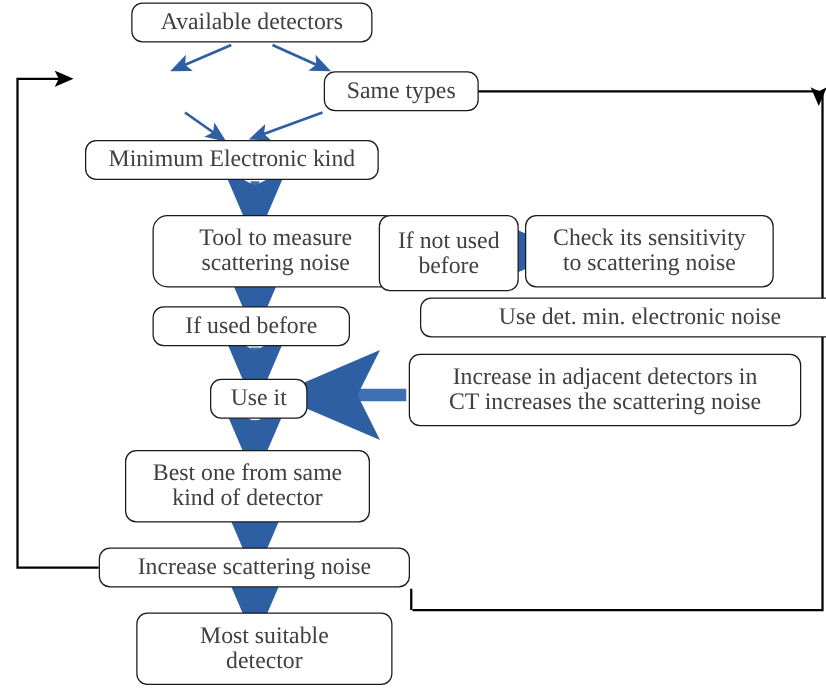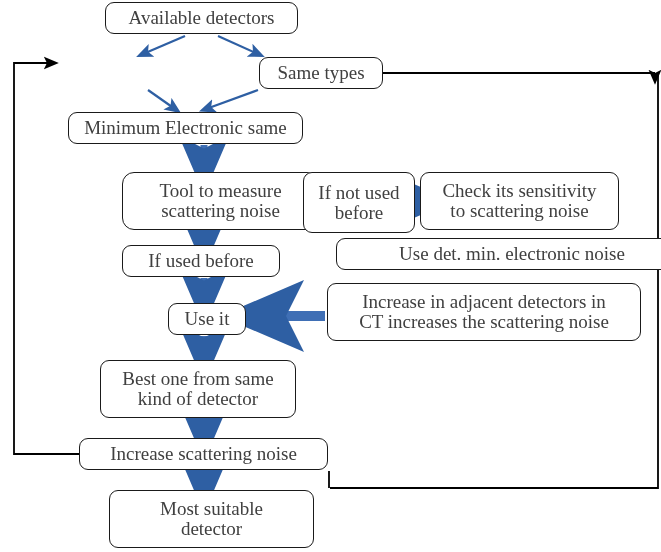--- a/index.html
+++ b/index.html
@@ -89,21 +89,21 @@
     <path d="M655,73 L655,78" stroke="#000000" stroke-width="1.8" fill="none" marker-end="url(#arrowBlack)"></path>
     <path d="M658,73 L658,488 L330,488" stroke="#000000" stroke-width="1.8" fill="none"></path>
 
     <path d="M79,454 L14,454 L14,63 L52,63" stroke="#000000" stroke-width="1.8" fill="none" marker-end="url(#arrowBlack)"></path>
 
     <path d="M329,488 L329,471" stroke="#000000" stroke-width="1.8" fill="none"></path>
   </svg>
 
   <div class="node" style="left:105px;top:2px;width:193px;height:32px;">Available detectors</div>
   <div class="node" style="left:211px;top:57px;width:124px;height:32px;margin-left:48px;">Same types</div>
-  <div class="node" style="left:68px;top:112px;width:235px;height:32px;">Minimum Electronic same</div>
+  <div class="node" style="left:68px;top:112px;width:235px;height:32px;">Minimum Electronic kind</div>
   <div class="node" style="left:122px;top:172px;width:197px;height:58px;border-radius:12px;">Tool to measure
 scattering noise</div>
   <div class="node" style="left:303px;top:172px;width:112px;height:61px;">If not used
 before</div>
   <div class="node" style="left:420px;top:172px;width:199px;height:58px;">Check its sensitivity
 to scattering noise</div>
   <div class="node" style="left:336px;top:238px;width:352px;height:32px;">Use det. min. electronic noise</div>
   <div class="node" style="left:122px;top:245px;width:158px;height:32px;text-align:right;">If used before</div>
   <div class="node" style="left:327px;top:283px;width:314px;height:58px;">Increase in adjacent detectors in
 CT increases the scattering noise</div>

